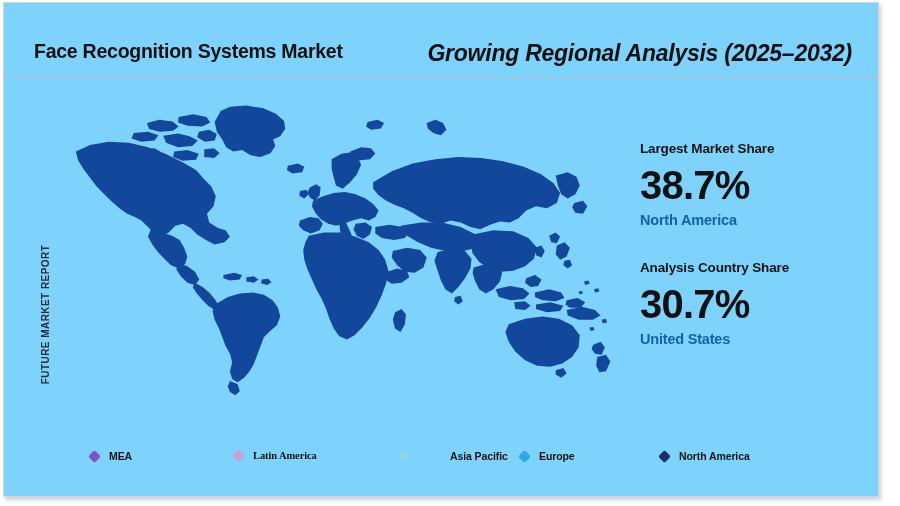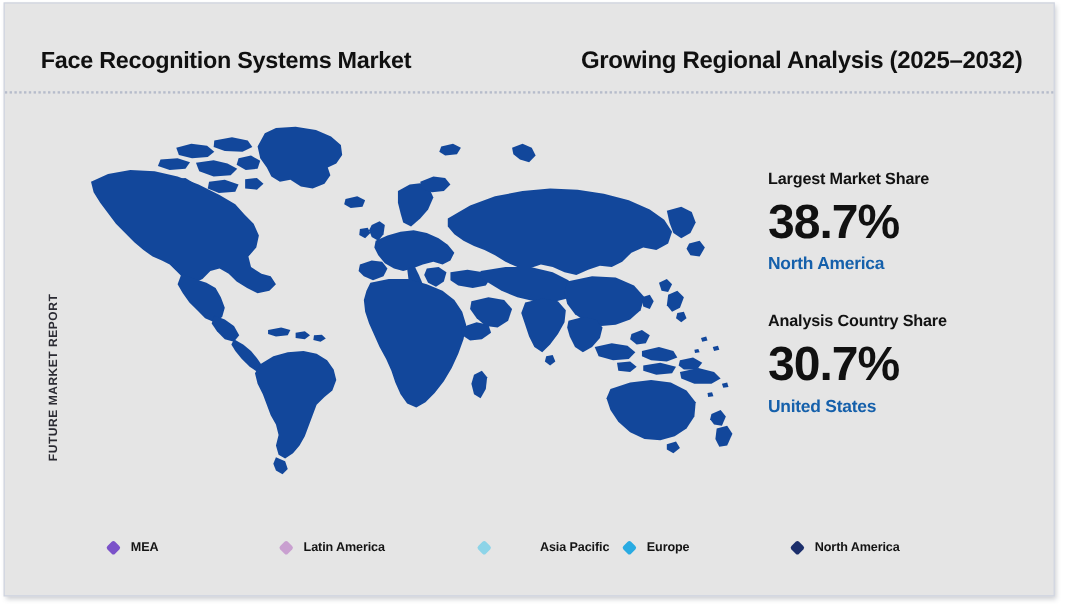--- a/index.html
+++ b/index.html
@@ -14,21 +14,21 @@
     overflow: hidden;
     font-family: "Liberation Sans", sans-serif;
   }
 
   .infographic {
     position: absolute;
     left: 3px;
     top: 2px;
     width: 876px;
     height: 495px;
-    background: #e5e5e5;
+    background: #7dd3fc;
     border: 1px solid #cfd4e0;
     box-sizing: border-box;
     box-shadow: 2px 3px 4px rgba(90, 95, 110, 0.30);
     overflow: hidden;
   }
 
   
   .header {
     position: absolute;
     left: 0;
@@ -43,25 +43,26 @@
     font-size: 19.5px;
     font-weight: bold;
     color: #101010;
     letter-spacing: -0.25px;
     white-space: nowrap;
   }
   .title-sub {
     position: absolute;
     right: 26px;
     top: 37px;
-    font-size: 20px;
+    font-size: 23px;
     font-weight: bold;
     color: #101010;
     letter-spacing: -0.25px;
     white-space: nowrap;
+    font-style: italic;
   }
   .header-divider {
     position: absolute;
     left: 0;
     top: 73px;
     width: 100%;
     height: 0;
     border-top: 2px dotted #b6bccb;
   }
 
@@ -313,21 +314,21 @@
 
   </div>
 
   <div class="legend">
 
     <div class="legend-item" style="left:0px;text-align:center;">
       <span class="legend-marker" style="background:#7b52c9;"></span>
       <span class="legend-text">MEA</span>
     </div>
 
-    <div class="legend-item" style="left:144px;">
+    <div class="legend-item" style="left:144px;font-family:Liberation Serif, serif;">
       <span class="legend-marker" style="background:#c9a0d0;"></span>
       <span class="legend-text">Latin America</span>
     </div>
 
     <div class="legend-item" style="left:309px;gap:32px;">
       <span class="legend-marker" style="background:#8dd4e8;"></span>
       <span class="legend-text">Asia Pacific</span>
     </div>
 
     <div class="legend-item" style="left:430px;">

